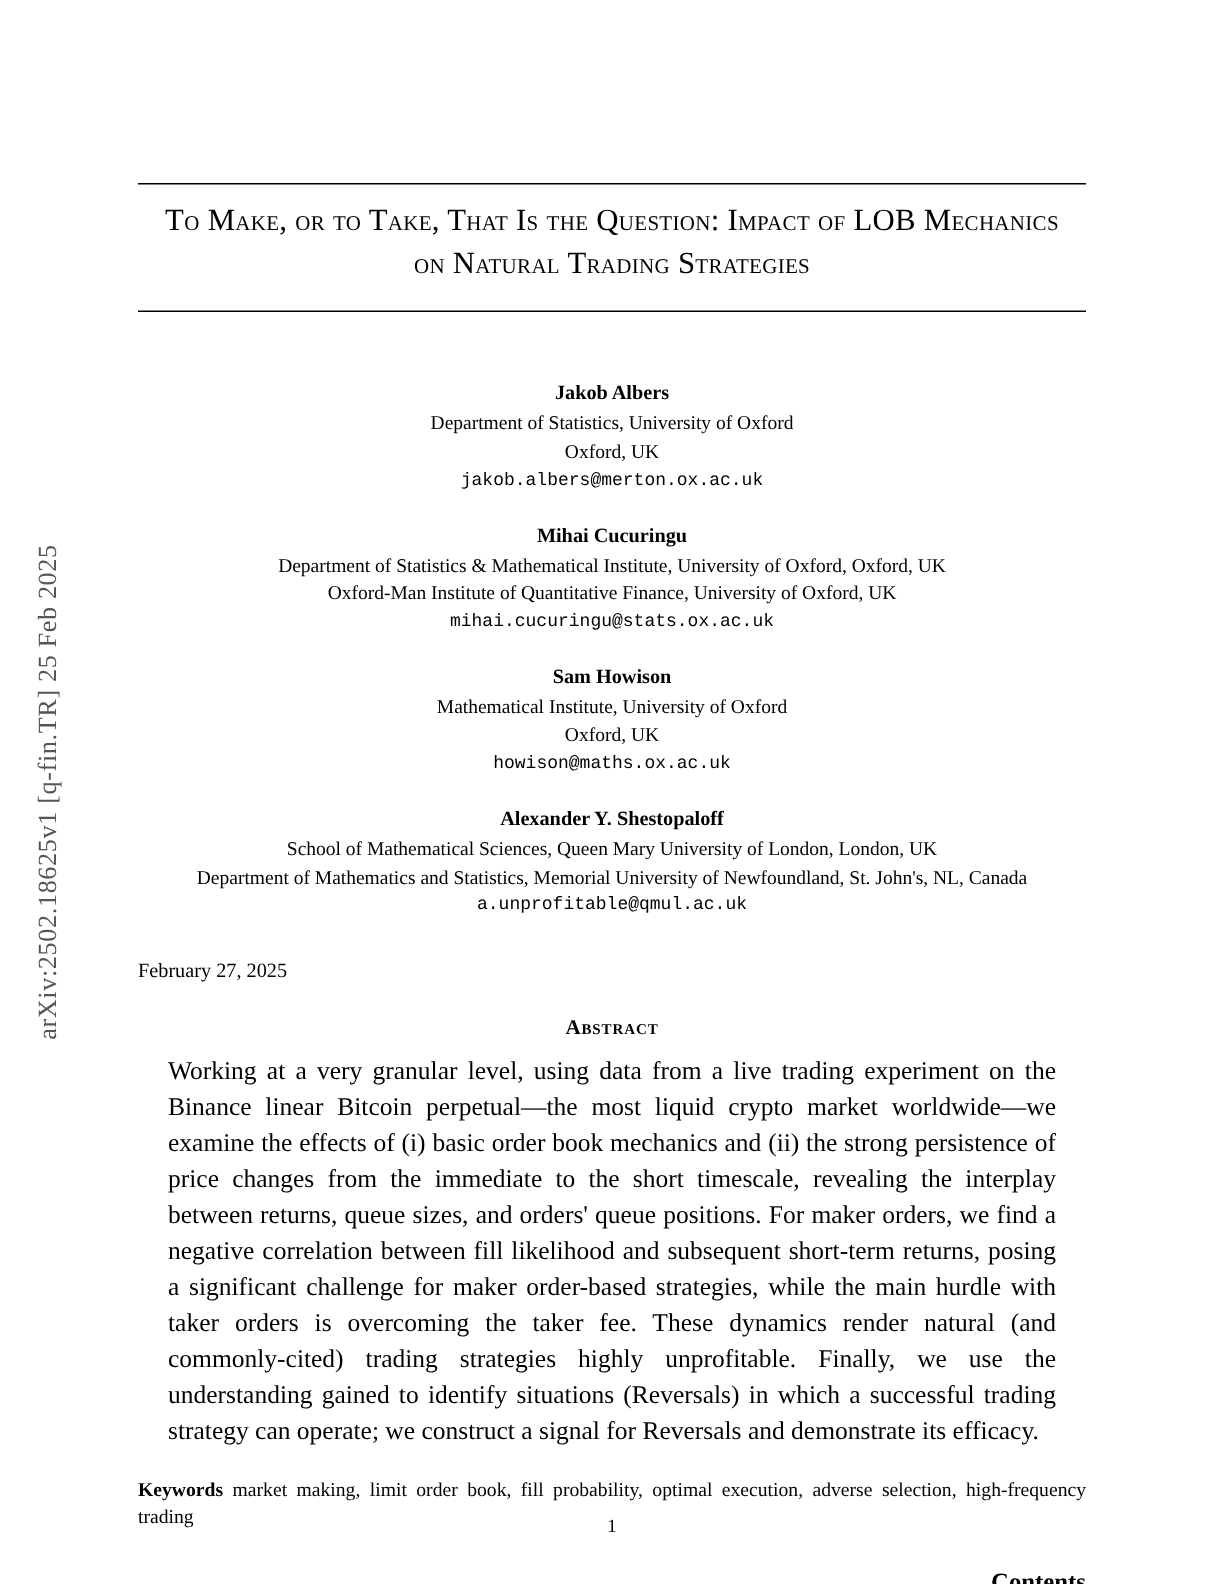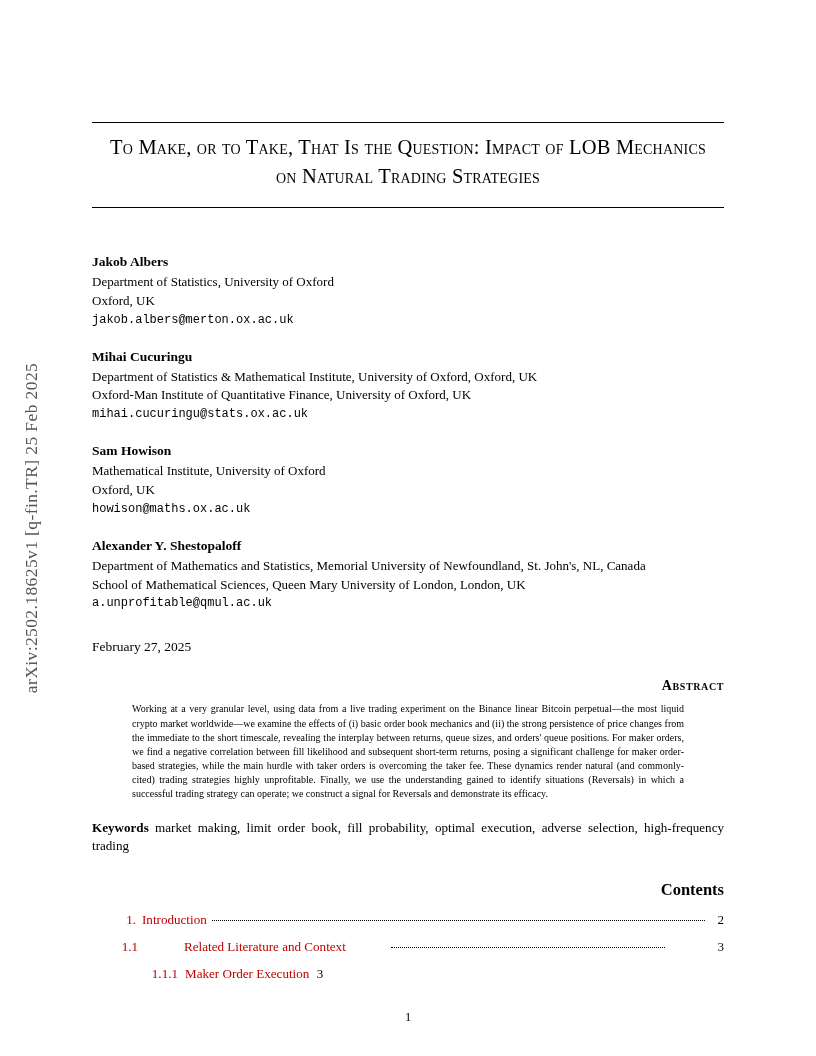--- a/index.html
+++ b/index.html
@@ -56,21 +56,21 @@
     text-align: center;
     font-size: 20.5px;
     line-height: 1.42;
     font-variant: small-caps;
     letter-spacing: 0.2px;
     padding: 10px 6px 8px 6px;
   }
 
   .authors {
     margin-top: 44px;
-    text-align: left;
+    text-align: center;
   }
   .author-block { margin-bottom: 17px; }
   .author-name {
     font-weight: bold;
     font-size: 13.5px;
     line-height: 1.55;
   }
   .author-aff {
     font-size: 13px;
     line-height: 1.44;
@@ -81,31 +81,31 @@
     line-height: 1.6;
   }
 
   .pub-date {
     text-align: left;
     font-size: 13.5px;
     margin-top: 26px;
   }
 
   .abstract-head {
-    text-align: right;
+    text-align: center;
     font-variant: small-caps;
     font-weight: bold;
     font-size: 14px;
     letter-spacing: 0.6px;
     margin-top: 23px;
     margin-bottom: 8px;
   }
   .abstract-body {
-    margin: 0 40px;
-    font-size: 10px;
+    margin: 0 20px;
+    font-size: 17px;
     line-height: 1.41;
     text-align: justify;
     hyphens: auto;
   }
 
   .keywords {
     margin-top: 18px;
     font-size: 13.1px;
     line-height: 1.4;
     text-align: justify;
@@ -193,22 +193,22 @@
 
     <div class="author-block">
       <div class="author-name">Sam Howison</div>
       <div class="author-aff">Mathematical Institute, University of Oxford</div>
       <div class="author-aff">Oxford, UK</div>
       <div class="author-email">howison@maths.ox.ac.uk</div>
     </div>
 
     <div class="author-block">
       <div class="author-name">Alexander Y. Shestopaloff</div>
+      <div class="author-aff">School of Mathematical Sciences, Queen Mary University of London, London, UK</div>
       <div class="author-aff">Department of Mathematics and Statistics, Memorial University of Newfoundland, St. John's, NL, Canada</div>
-      <div class="author-aff">School of Mathematical Sciences, Queen Mary University of London, London, UK</div>
       <div class="author-email">a.unprofitable@qmul.ac.uk</div>
     </div>
 
   </div>
 
   <div class="pub-date">February 27, 2025</div>
 
   <div class="abstract-head">Abstract</div>
   <div class="abstract-body">Working at a very granular level, using data from a live trading experiment on the Binance linear Bitcoin perpetual—the most liquid crypto market worldwide—we examine the effects of (i) basic order book mechanics and (ii) the strong persistence of price changes from the immediate to the short timescale, revealing the interplay between returns, queue sizes, and orders' queue positions. For maker orders, we find a negative correlation between fill likelihood and subsequent short-term returns, posing a significant challenge for maker order-based strategies, while the main hurdle with taker orders is overcoming the taker fee. These dynamics render natural (and commonly-cited) trading strategies highly unprofitable. Finally, we use the understanding gained to identify situations (Reversals) in which a successful trading strategy can operate; we construct a signal for Reversals and demonstrate its efficacy.</div>
 

